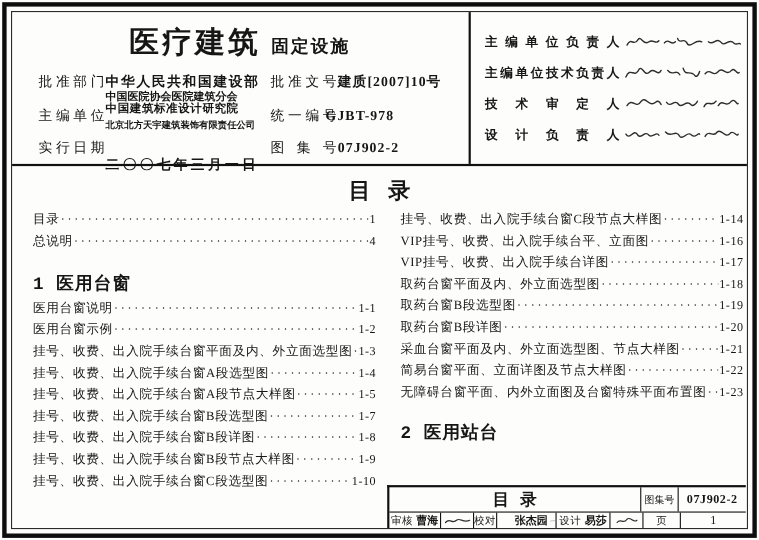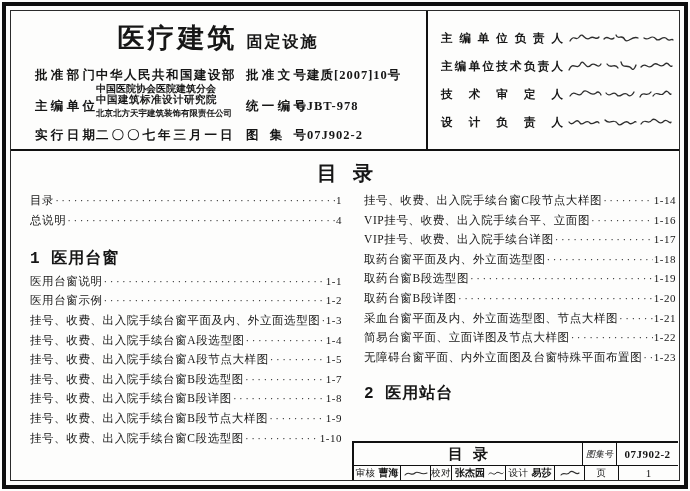--- a/index.html
+++ b/index.html
@@ -12,21 +12,21 @@
   .border-outer{position:absolute;inset:2px;border:4px solid #0e0e0e;pointer-events:none;}
   .border-inner{position:absolute;inset:10px;border:1px solid #2b2b2b;pointer-events:none;}
   .header-sep{position:absolute;left:11px;right:11px;top:149px;height:2px;background:#111;}
   .header-divider{position:absolute;left:426px;top:11px;width:2px;height:138px;background:#111;}
 
   
   .main-title{position:absolute;left:11px;top:20px;width:414px;text-align:center;white-space:nowrap;}
   .main-title .t1{font-size:27px;font-weight:bold;letter-spacing:3px;font-family:"Liberation Sans","DejaVu Sans",sans-serif;}
   .main-title .t2{font-size:16px;font-weight:bold;letter-spacing:2px;margin-left:9px;font-family:"Liberation Sans","DejaVu Sans",sans-serif;}
   .meta-item{position:absolute;white-space:nowrap;line-height:1;}
-  .meta-label{display:inline-block;width:60px;font-weight:bold;font-size:12.5px;text-align:justify;text-align-last:justify;}
+  .meta-label{display:inline-block;width:60px;font-weight:normal;font-size:12.5px;text-align:justify;text-align-last:justify;}
   .meta-value{font-weight:bold;font-size:12.5px;letter-spacing:1.5px;}
   .meta-value.date{letter-spacing:3px;}
   .meta-value.code{letter-spacing:1px;font-family:"Liberation Serif","DejaVu Serif",serif;}
   .unit-line{position:absolute;white-space:nowrap;font-weight:bold;line-height:1;}
 
   
   .resp-row{position:absolute;left:441px;width:236px;height:20px;display:flex;align-items:center;}
   .resp-label{display:inline-block;width:122px;font-weight:bold;font-size:11.5px;text-align:justify;text-align-last:justify;flex:none;white-space:nowrap;}
   .resp-sigs{flex:1;display:flex;align-items:center;gap:1px;padding-left:4px;}
   .sig{flex:none;}
@@ -45,21 +45,21 @@
   .toc-heading{height:19.6px;line-height:19.6px;font-size:16px;font-weight:bold;letter-spacing:1px;font-family:Liberation Mono, monospace;}
   .toc-spacer{width:100%;}
 
   
   .tb{position:absolute;left:352px;top:441px;width:326px;height:39px;border-top:2px solid #111;border-left:2px solid #111;display:flex;flex-direction:column;box-sizing:border-box;background:#fdfdfc;}
   .tb-row1{display:flex;height:24px;border-bottom:1px solid #111;}
   .tb-row2{display:flex;flex:1;}
   .tb-cell{display:flex;align-items:center;justify-content:center;box-sizing:border-box;white-space:nowrap;overflow:hidden;}
   .bl{border-left:1px solid #111;}
   .tb-doc-title{flex:1;font-size:15px;font-weight:bold;letter-spacing:10px;text-indent:10px;font-family:"Liberation Sans","DejaVu Sans",sans-serif;}
-  .tb-atlas-label{width:34px;font-size:9px;font-style:italic;}
+  .tb-atlas-label{width:34px;font-size:9px;}
   .tb-atlas-no{width:62px;font-size:11px;font-weight:bold;letter-spacing:0.5px;}
   .tb-small{font-size:9.5px;letter-spacing:0.5px;}
   .tb-name{font-size:10px;font-weight:bold;margin-left:3px;}
   .tb-sig path{fill:none;stroke:#2e2e2e;stroke-width:1.1;stroke-linecap:round;}
 </style>
 </head>
 <body>
 
 <div class="page">
   <div class="border-outer"></div>
@@ -94,21 +94,21 @@
   <div class="meta-item" style="left:246px;top:97px;">
     <span class="meta-label">统一编号</span>
   </div>
   <div class="meta-item" style="left:296px;top:97px;">
     <span class="meta-value code">GJBT-978</span>
   </div>
 
   <div class="meta-item" style="left:35px;top:126px;">
     <span class="meta-label">实行日期</span>
   </div>
-  <div class="meta-item" style="left:96px;top:126px;">
+  <div class="meta-item" style="left:96px;top:142px;">
     <span class="meta-value date">二〇〇七年三月一日</span>
   </div>
   <div class="meta-item" style="left:246px;top:126px;">
     <span class="meta-label">图 集 号</span>
   </div>
   <div class="meta-item" style="left:307px;top:126px;">
     <span class="meta-value code">07J902-2</span>
   </div>
 
   <div class="resp-row" style="top:28px;">
@@ -289,21 +289,21 @@
         <span class="tb-small">审核</span>
         <span class="tb-name">曹海</span>
       </div>
       <div class="tb-cell bl" style="width:30px;">
         <svg class="tb-sig" width="26" height="11" viewBox="0 0 26 11">
             <path d="M2 7 C6 2,8 9,12 5 C15 2,18 8,24 5"></path>
           </svg>
       </div>
       <div class="tb-cell bl tb-small" style="width:21px;">校对</div>
       <div class="tb-cell bl" style="width:54px;">
-        <span class="tb-name" style="margin-left:3px;">张杰园</span>
+        <span class="tb-name" style="margin-left:16px;">张杰园</span>
         <svg class="tb-sig" style="margin-left:2px;" width="20" height="11" viewBox="0 0 20 11">
             <path d="M2 6 C5 2,7 9,10 5 C13 2,16 8,18 5"></path>
           </svg>
       </div>
       <div class="tb-cell bl" style="width:49px;">
         <span class="tb-small">设计</span>
         <span class="tb-name">易莎</span>
       </div>
       <div class="tb-cell bl" style="width:30px;">
         <svg class="tb-sig" width="22" height="11" viewBox="0 0 22 11">

